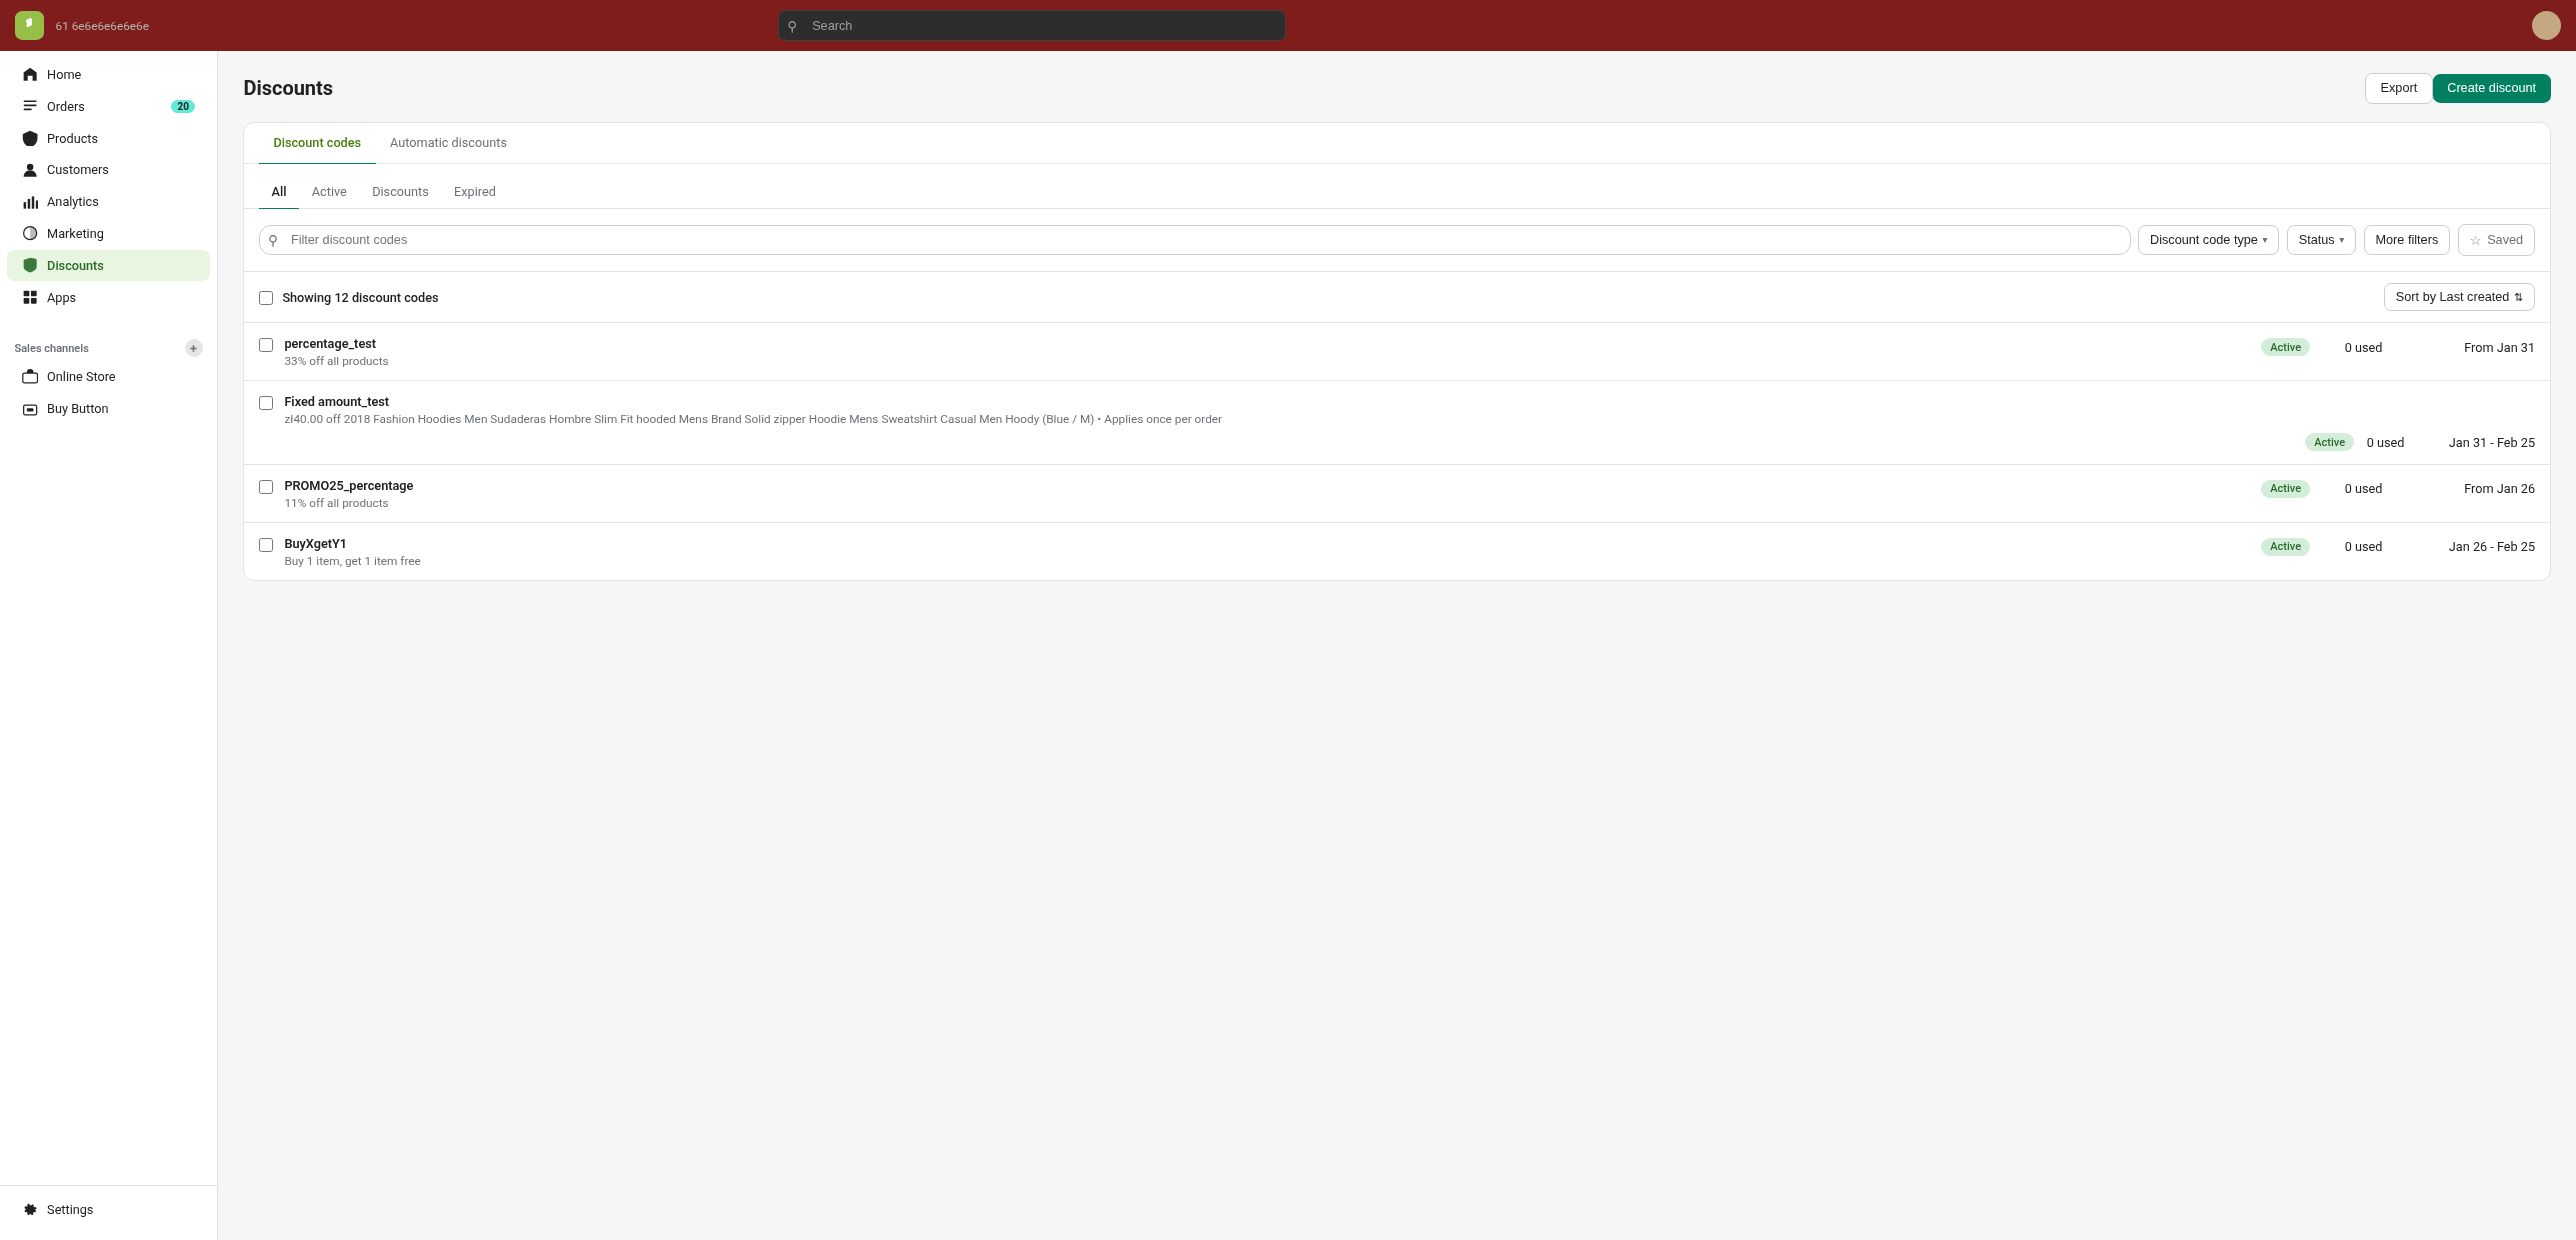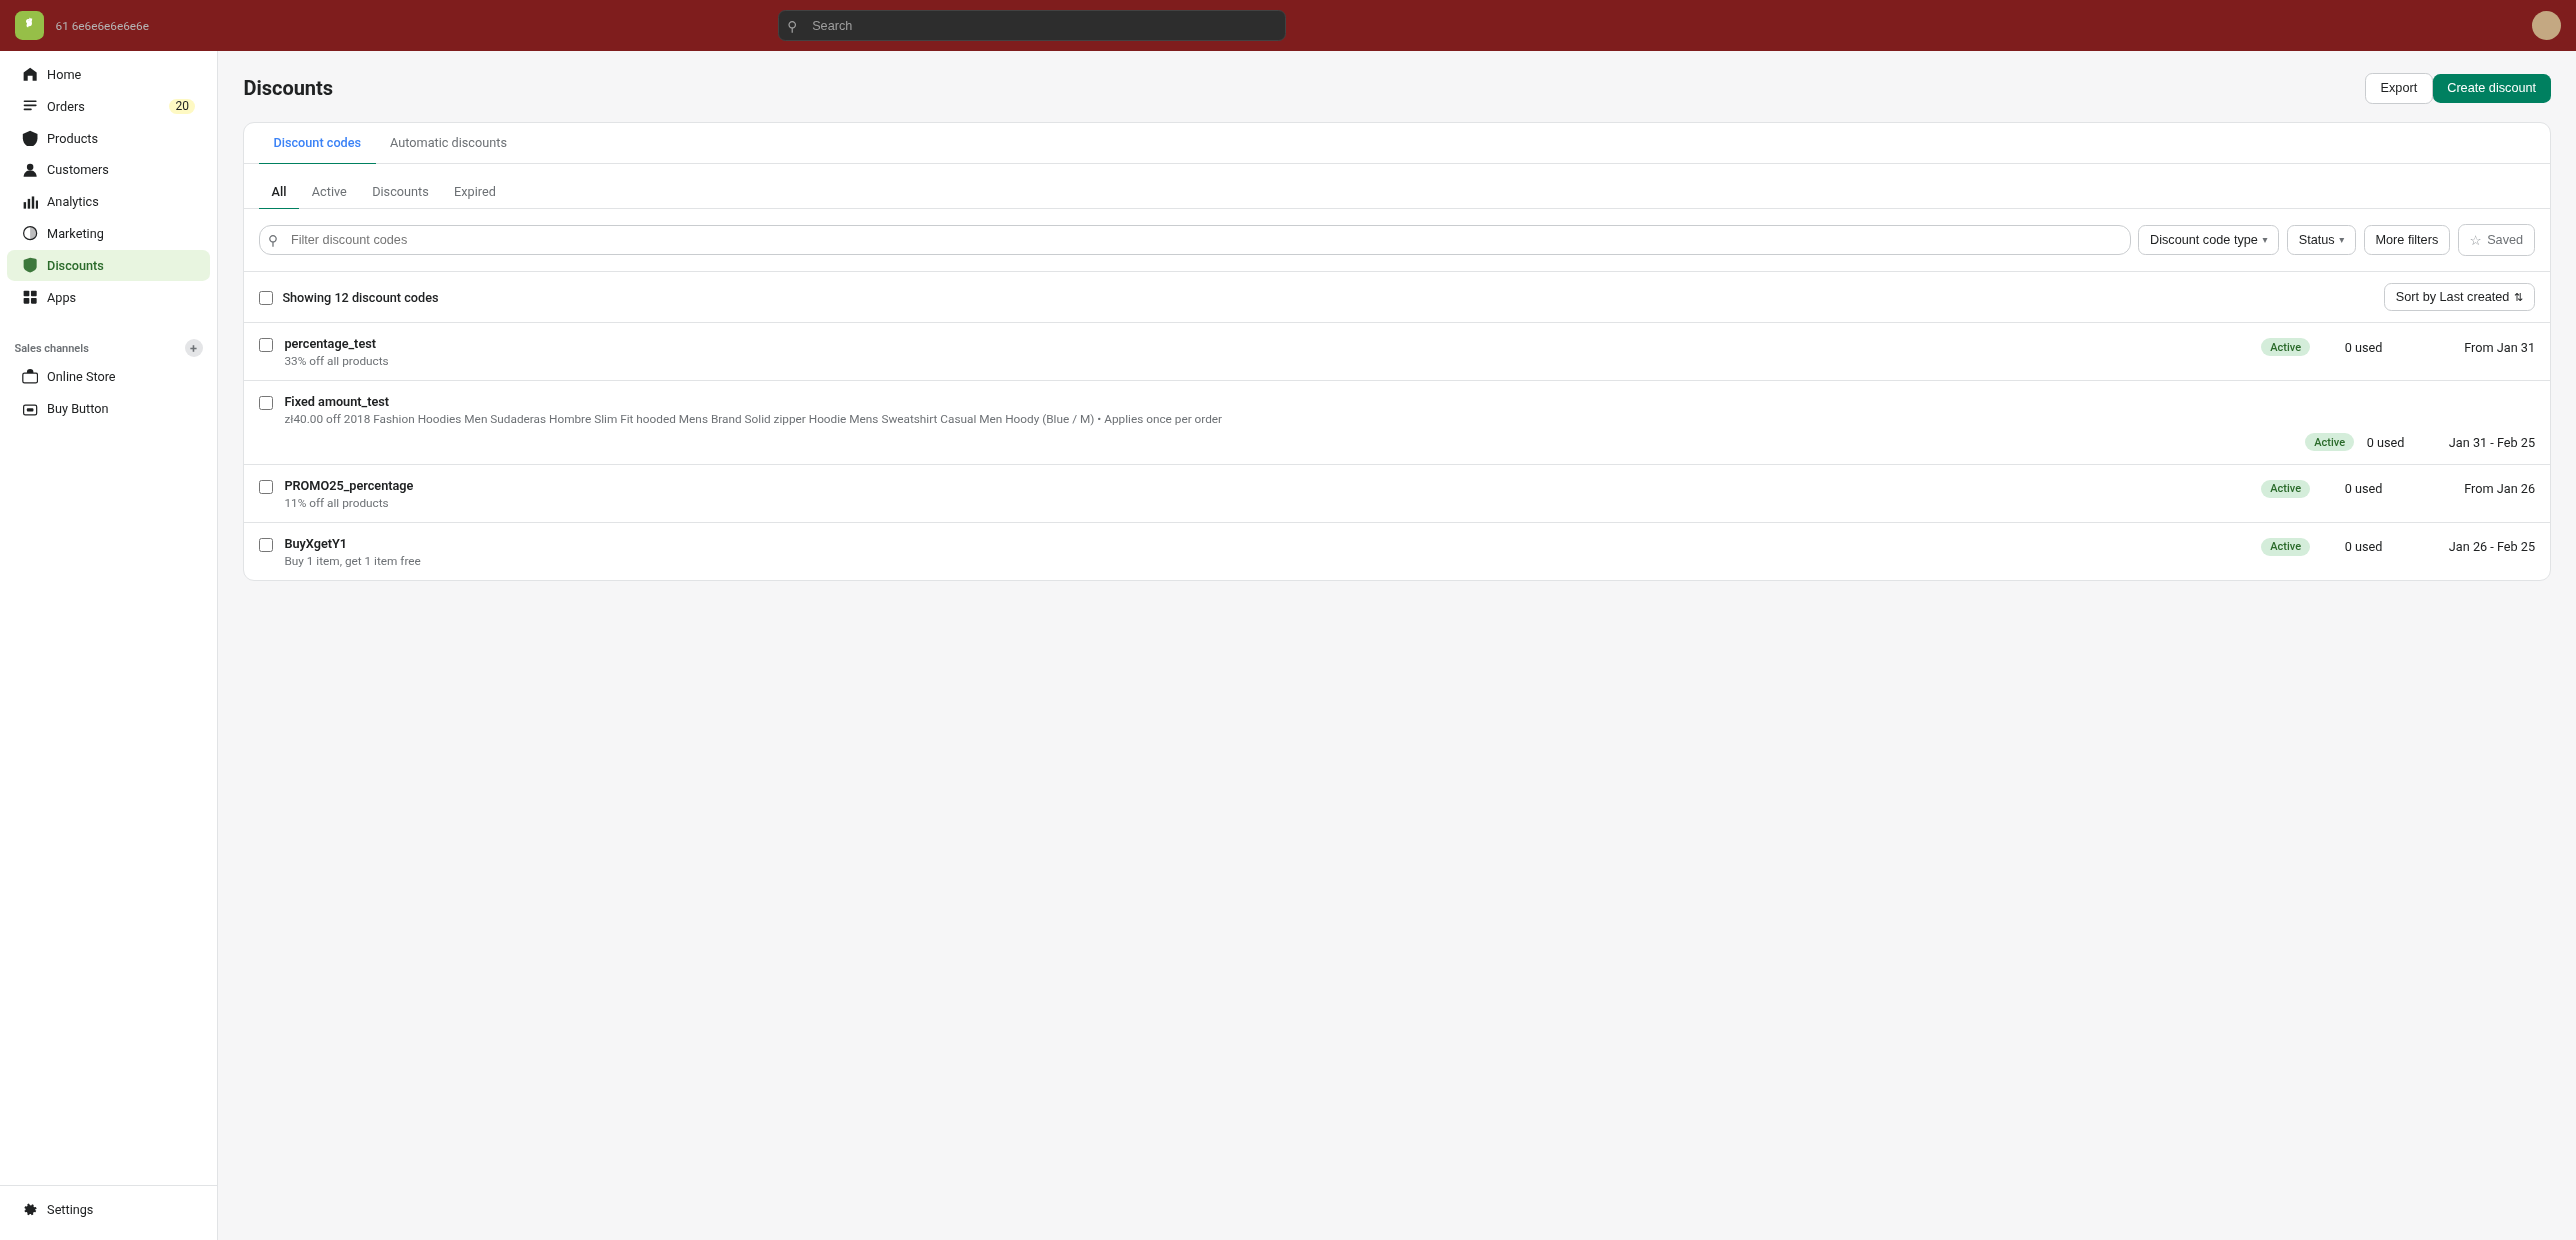--- a/index.html
+++ b/index.html
@@ -20,39 +20,39 @@
     .search-bar input { width: 100%; background: #2d2d2d; border: 0.9px solid #424242; border-radius: 7.3px; padding: 7.3px 11px 7.3px 33px; color: #e0e0e0; font-size: 12.7px; outline: none; }
     .search-bar input::placeholder { color: #9e9e9e; }
     .search-icon-top { position: absolute; left: 9px; top: 50%; transform: translateY(-50%); color: #9e9e9e; font-size: 13.6px; }
     .user-avatar { width: 29px; height: 29px; border-radius: 50%; background: #c4a882; margin-left: auto; flex-shrink: 0; overflow: hidden; }
 
     
     .sidebar-section { padding: 7.3px 0; }
     .sidebar-item { display: flex; align-items: center; gap: 9px; padding: 7.3px 14.5px; cursor: pointer; border-radius: 7.3px; margin: 0.9px 7.3px; color: #202223; text-decoration: none; font-size: 12.7px; }
     .sidebar-item.active { background: #e8f5e0; color: #2a6a2a; font-weight: 500; }
     .sidebar-item .item-icon { width: 16.3px; height: 16.3px; display: flex; align-items: center; justify-content: center; flex-shrink: 0; }
-    .sidebar-item .badge { margin-left: auto; background: #fef9c3; color: #202223; border-radius: 9px; padding: 0.9px 6.3px; font-size: 12px; font-weight: 400; }
+    .sidebar-item .badge { margin-left: auto; background: #5eead4; color: #202223; border-radius: 9px; padding: 0.9px 6.3px; font-size: 10px; font-weight: 700; }
     .sidebar-section-title { font-size: 11px; font-weight: 600; color: #6d7175; padding: 11px 14.5px 3.6px; text-transform: none; display: flex; align-items: center; justify-content: space-between; }
     .sidebar-section-title .add-btn { width: 18px; height: 18px; border-radius: 50%; background: #e4e5e7; display: flex; align-items: center; justify-content: center; cursor: pointer; font-size: 12.7px; color: #6d7175; }
     .sidebar-footer { margin-top: auto; padding: 7.3px 0 14.5px; border-top: 0.9px solid #e1e3e5; }
 
     
     .page-header { display: flex; align-items: center; justify-content: space-between; margin-bottom: 18px; }
     .page-title { font-size: 20px; font-weight: 700; color: #202223; }
     .header-actions { display: flex; align-items: center; }
     .btn-export { background: #fff; border: 0.9px solid #c9cccf; border-radius: 7.3px; padding: 7.3px 14.5px; font-size: 12.7px; cursor: pointer; color: #202223; font-weight: 500; }
     .btn-create { background: #008060; border: none; border-radius: 7.3px; padding: 7.3px 14.5px; font-size: 12.7px; cursor: pointer; color: #fff; font-weight: 500; }
 
     
     .card { background: #fff; border-radius: 11px; border: 0.9px solid #e1e3e5; overflow: hidden; }
 
     
     .tabs { display: flex; border-bottom: 0.9px solid #e1e3e5; padding: 0 14.5px; }
     .tab { padding: 12.7px 14.5px; font-size: 12.7px; cursor: pointer; color: #6d7175; border-bottom: 1.8px solid transparent; margin-bottom: -0.9px; }
-    .tab.active { color: #3b82f6; border-bottom-color: #008060; font-weight: 500; }
+    .tab.active { color: #4d7c0f; border-bottom-color: #008060; font-weight: 500; }
 
     
     .sub-tabs { display: flex; padding: 11px 14.5px 0; border-bottom: 0.9px solid #e1e3e5; }
     .sub-tab { padding: 9px 12.7px; font-size: 12.7px; cursor: pointer; color: #6d7175; border-bottom: 1.8px solid transparent; margin-bottom: -0.9px; }
     .sub-tab.active { color: #202223; border-bottom-color: #008060; font-weight: 500; }
 
     
     .filters-row { display: flex; align-items: center; gap: 7.3px; padding: 14.5px; border-bottom: 0.9px solid #e1e3e5; }
     .filter-search { flex: 1; position: relative; }
     .filter-search input { width: 100%; border: 0.9px solid #c9cccf; border-radius: 12px; padding: 7.3px 11px 7.3px 31px; font-size: 12.7px; outline: none; color: #202223; }

